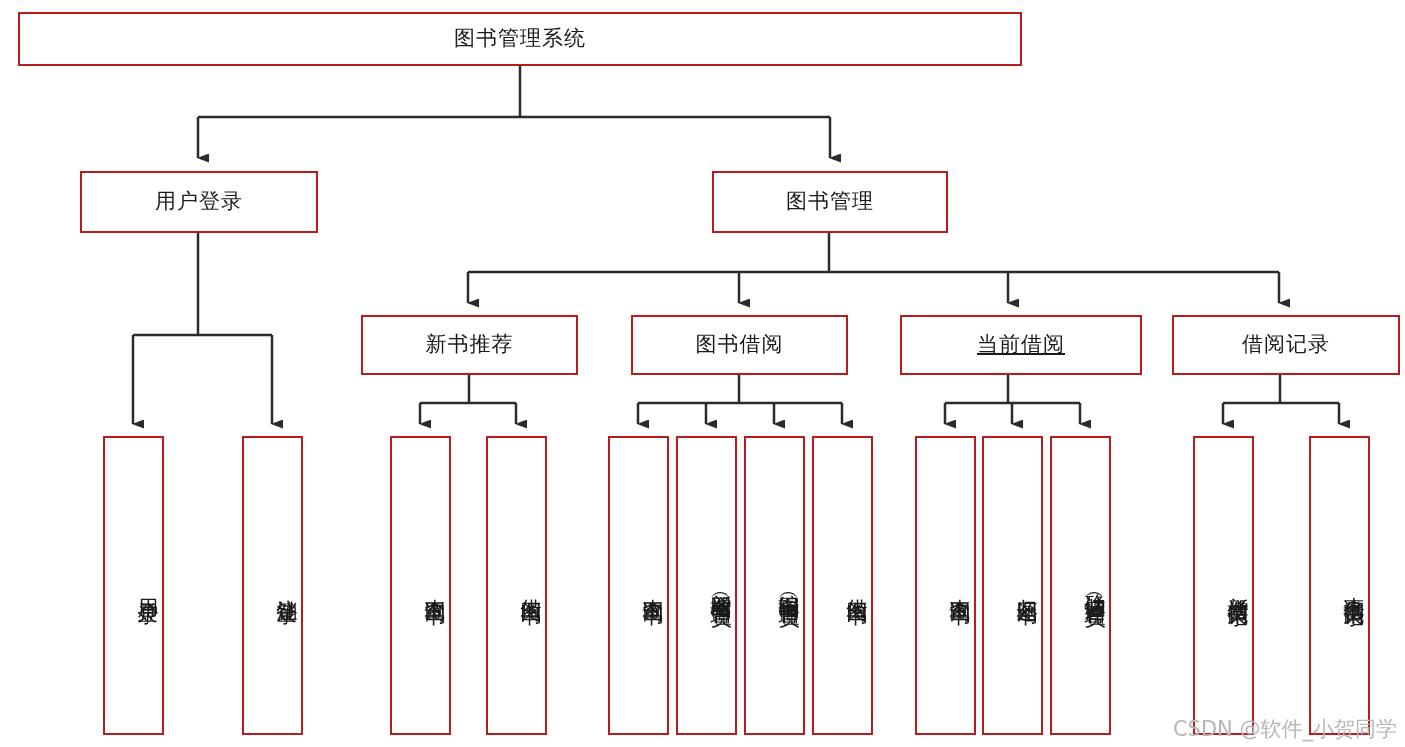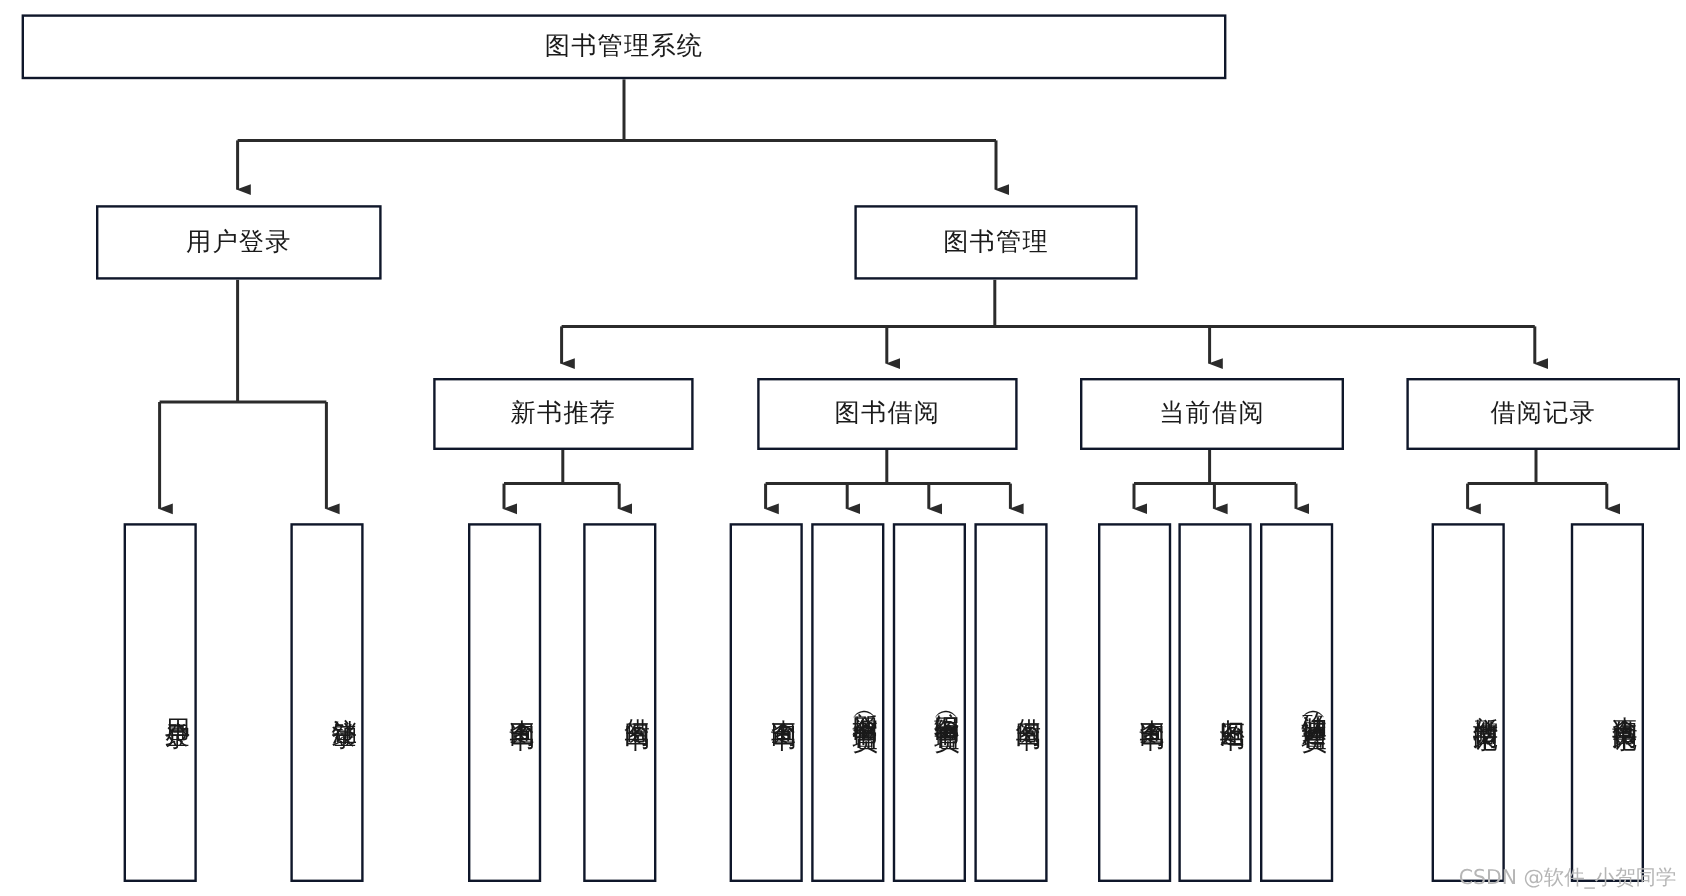--- a/index.html
+++ b/index.html
@@ -23,21 +23,21 @@
     left: 0;
     top: 0;
     width: 1405px;
     height: 747px;
     pointer-events: none;
   }
   .node {
     position: absolute;
     box-sizing: border-box;
     background: #ffffff;
-    border: 2px solid #0f172a;
+    border: 2px solid #b91c1c;
     display: flex;
     align-items: center;
     justify-content: center;
     color: #1a1a1a;
     z-index: 2;
   }
   .node.horiz {
     font-size: 21px;
     letter-spacing: 1px;
     line-height: 1.2;
@@ -54,21 +54,21 @@
   }
   .node.vert > span {
     writing-mode: vertical-rl;
     text-orientation: upright;
     display: block;
   }
   .watermark {
     position: absolute;
     right: 8px;
     bottom: 4px;
-    font-size: 17px;
+    font-size: 21px;
     color: #b6b6b6;
     z-index: 5;
     white-space: nowrap;
     font-family: "DejaVu Sans", "Liberation Sans", sans-serif;
   }
 </style>
 </head>
 <body>
 
 <div id="canvas">
@@ -136,21 +136,21 @@
   </div>
 
   <div class="node horiz" style="left:631px; top:315px; width:217px; height:60px;">
     <span>图书借阅</span>
   </div>
 
   <div class="node horiz" style="left:361px; top:315px; width:217px; height:60px;">
     <span>新书推荐</span>
   </div>
 
-  <div class="node horiz" style="left:900px; top:315px; width:220px; height:60px;">
+  <div class="node horiz" style="left:900px; top:315px; width:242px; height:60px;text-decoration:underline;">
     <span>当前借阅</span>
   </div>
 
   <div class="node horiz" style="left:1172px; top:315px; width:228px; height:60px;">
     <span>借阅记录</span>
   </div>
 
   <div class="node vert" style="left:103px; top:436px; width:61px; height:299px;">
     <span>用户登录</span>
   </div>

